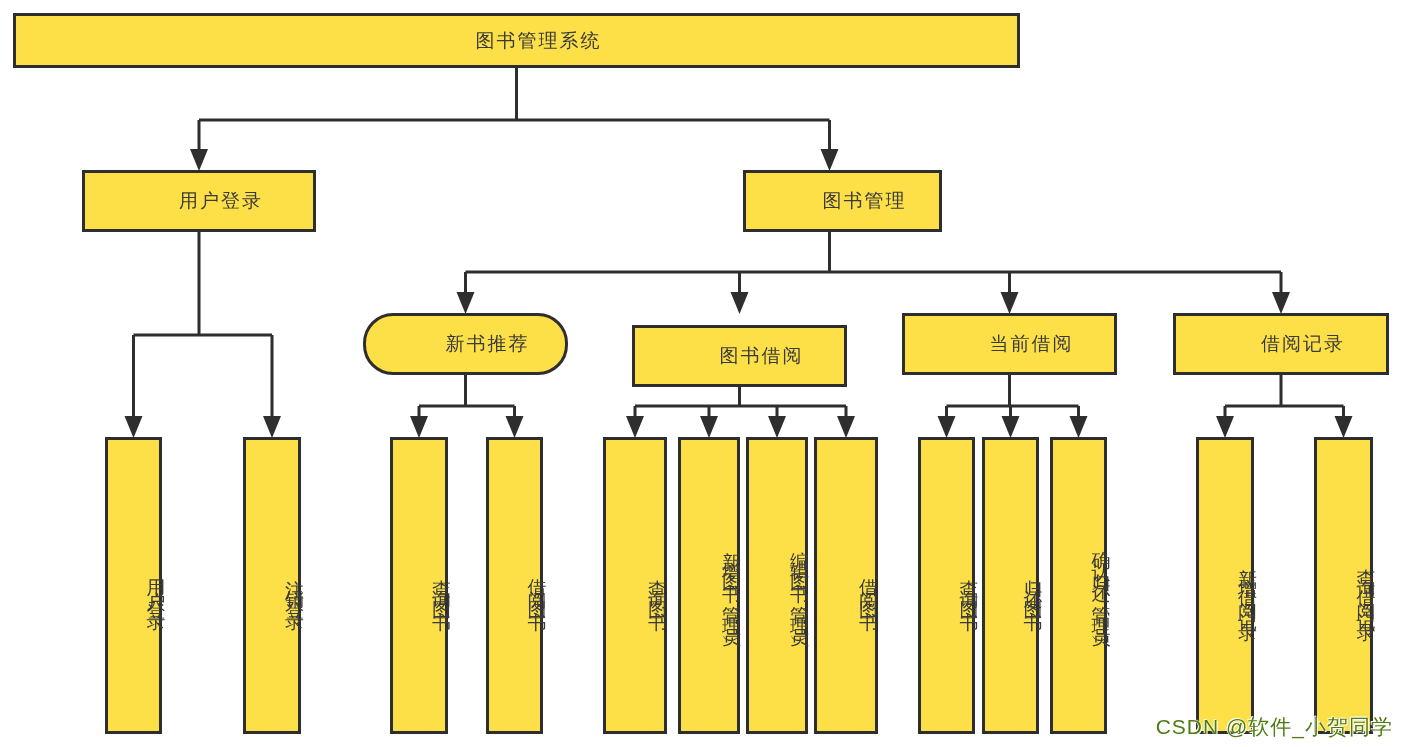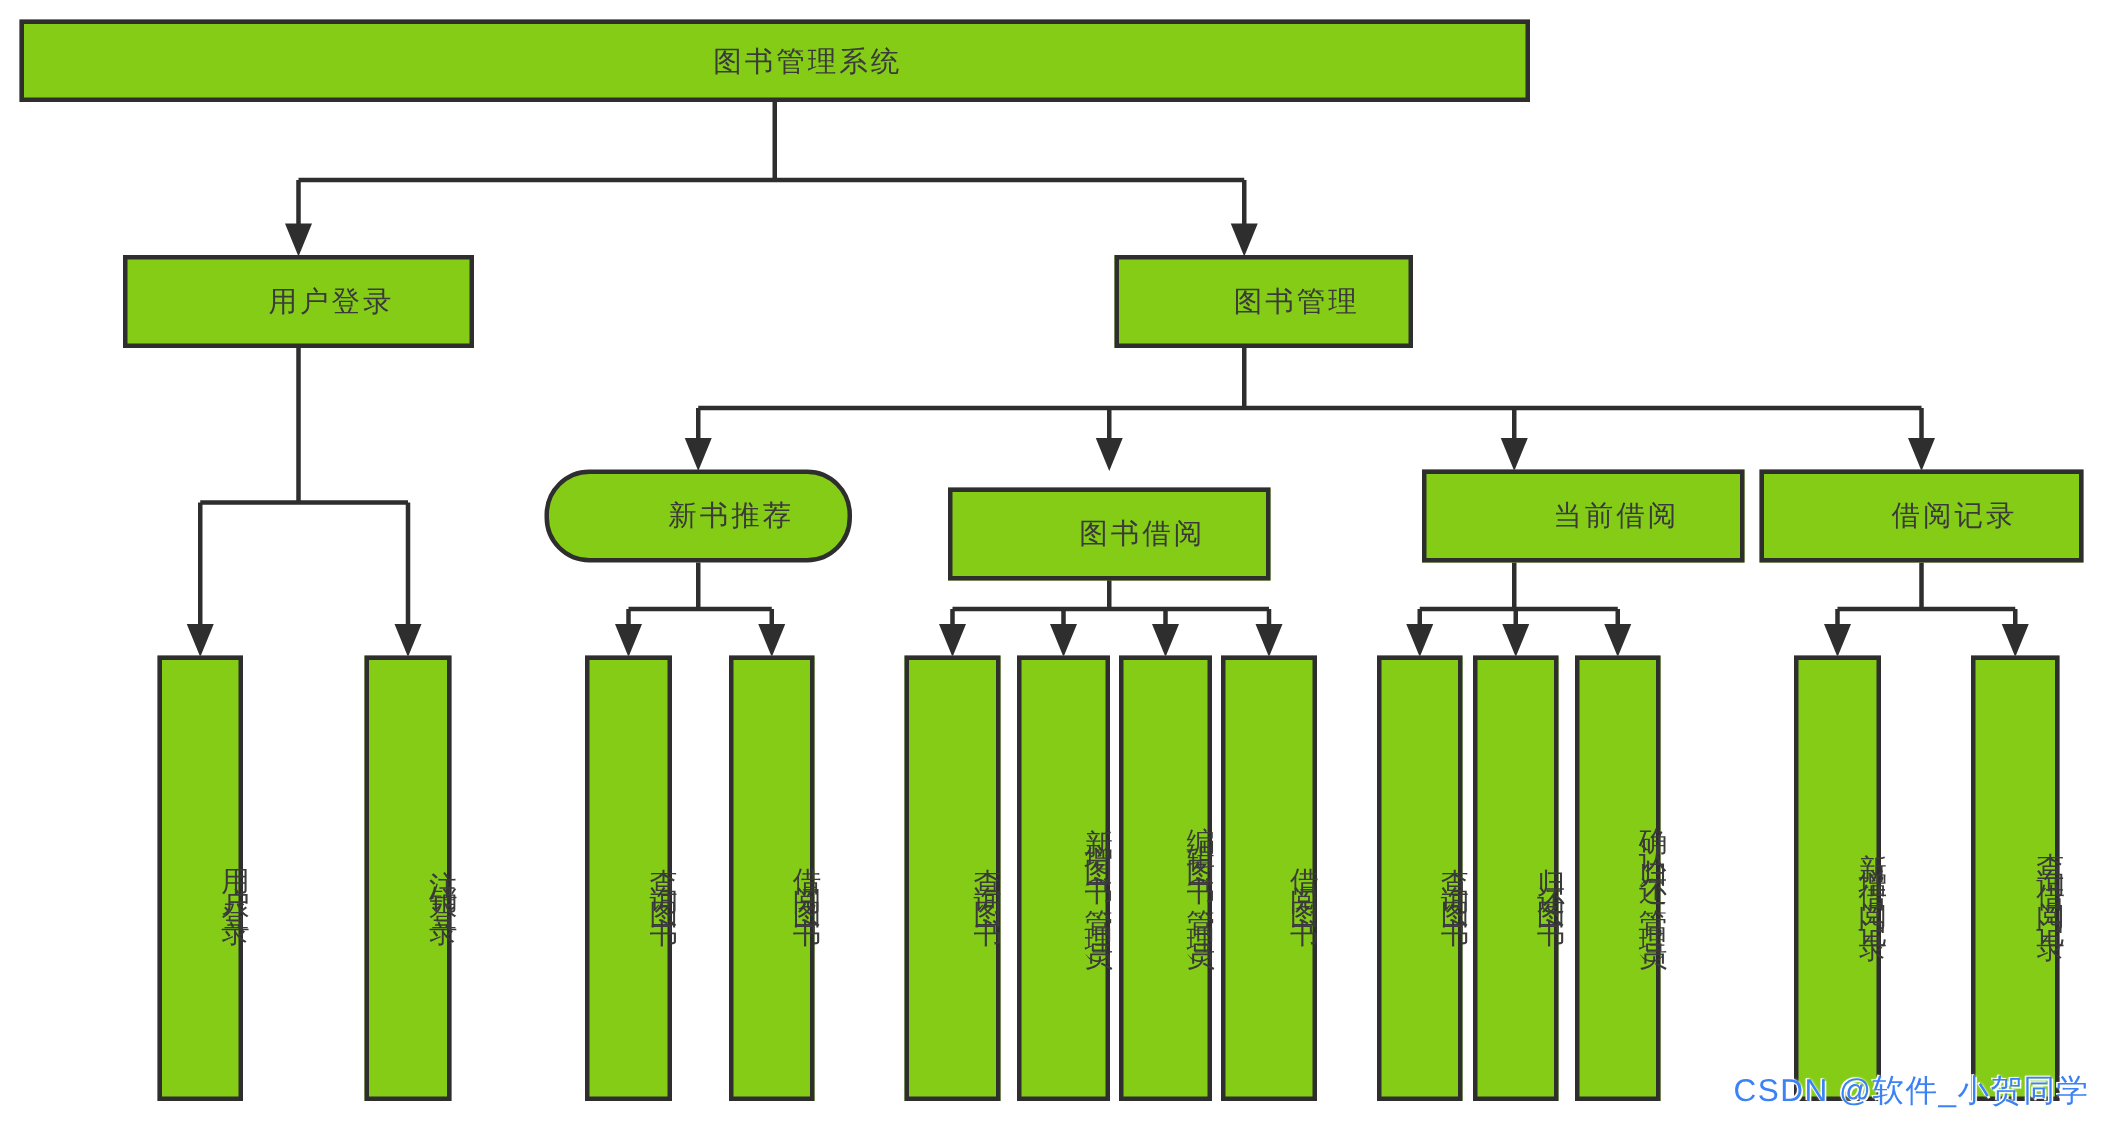--- a/index.html
+++ b/index.html
@@ -20,21 +20,21 @@
     left: 0;
     top: 0;
     width: 1405px;
     height: 747px;
     pointer-events: none;
   }
   .node {
     position: absolute;
     box-sizing: border-box;
     border: 3px solid #2e2e2e;
-    background: #84cc16;
+    background: #fde047;
     display: flex;
     align-items: center;
     justify-content: center;
     padding-left: 44px;
   }
   .node .node-label {
     color: #3a3a3a;
     font-size: 19px;
     letter-spacing: 2px;
     white-space: nowrap;
@@ -43,21 +43,21 @@
     writing-mode: vertical-rl;
     letter-spacing: 11px;
     white-space: normal;
     line-height: 1.1;
   }
   #watermark {
     position: absolute;
     right: 12px;
     bottom: 6px;
     font-size: 21px;
-    color: #3b82f6;
+    color: #4d7c0f;
     letter-spacing: 1px;
     text-shadow: 0 0 2px #ffffff, 1px 1px 0 #ffffff, -1px -1px 0 #ffffff;
     z-index: 5;
     white-space: nowrap;
   }
 </style>
 </head>
 <body>
 
 <div id="stage">
@@ -112,21 +112,21 @@
       </div>
       <div class="node horiz" style="left: 712px; top: 170px; width: 199px; height: 62px; margin-left: 31px;">
         <span class="node-label">图书管理</span>
       </div>
       <div class="node horiz" style="left: 363px; top: 313px; width: 205px; height: 62px; border-radius: 30px;">
         <span class="node-label">新书推荐</span>
       </div>
       <div class="node horiz" style="left: 632px; top: 325px; width: 215px; height: 62px;">
         <span class="node-label">图书借阅</span>
       </div>
-      <div class="node horiz" style="left: 902px; top: 313px; width: 215px; height: 62px; margin-left: 46px;">
+      <div class="node horiz" style="left: 902px; top: 313px; width: 215px; height: 62px;">
         <span class="node-label">当前借阅</span>
       </div>
       <div class="node horiz" style="left: 1173px; top: 313px; width: 216px; height: 62px; justify-content: center;">
         <span class="node-label">借阅记录</span>
       </div>
       <div class="node vert" style="left: 105px; top: 437px; width: 57px; height: 297px;">
         <span class="node-label">用户登录</span>
       </div>
       <div class="node vert" style="left: 243px; top: 437px; width: 58px; height: 297px;">
         <span class="node-label">注销登录</span>

